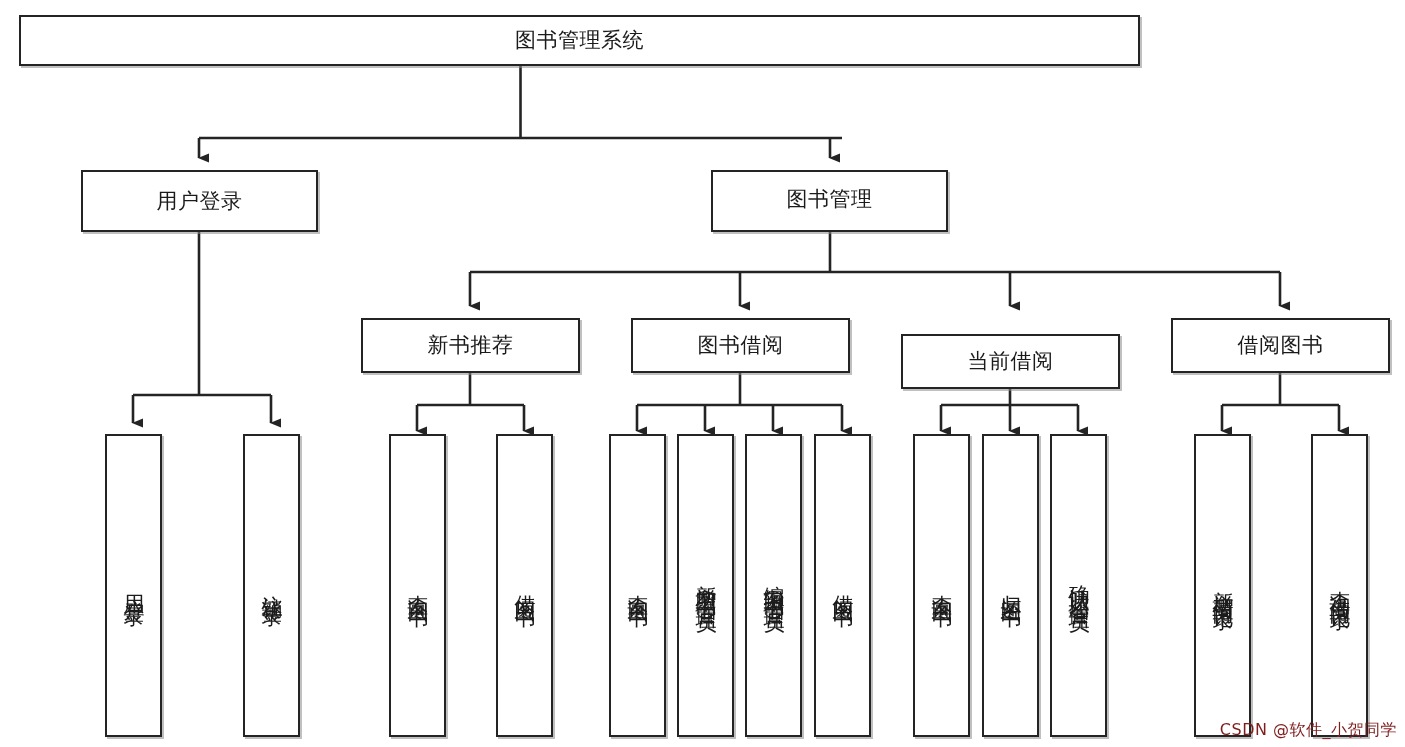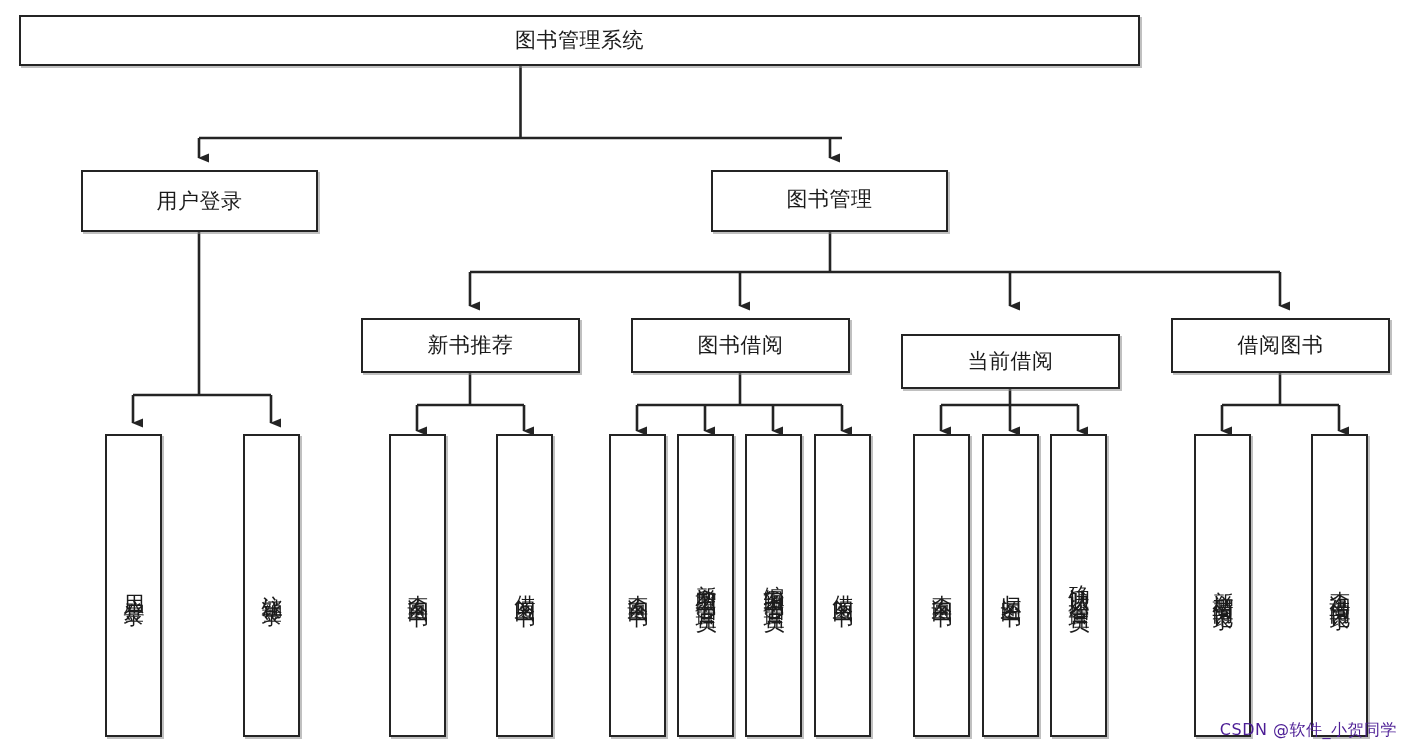--- a/index.html
+++ b/index.html
@@ -57,21 +57,21 @@
     font-size: 21px;
     letter-spacing: 4px;
     line-height: 1;
     white-space: nowrap;
   }
   .watermark {
     position: absolute;
     right: 8px;
     bottom: 6px;
     font-size: 16px;
-    color: #4c1d95;
+    color: #7f1d1d;
     letter-spacing: 0.5px;
     white-space: nowrap;
     font-family: "DejaVu Sans", "Liberation Sans", sans-serif;
   }
 </style>
 </head>
 <body>
 
 <div id="diagram-root">
 

